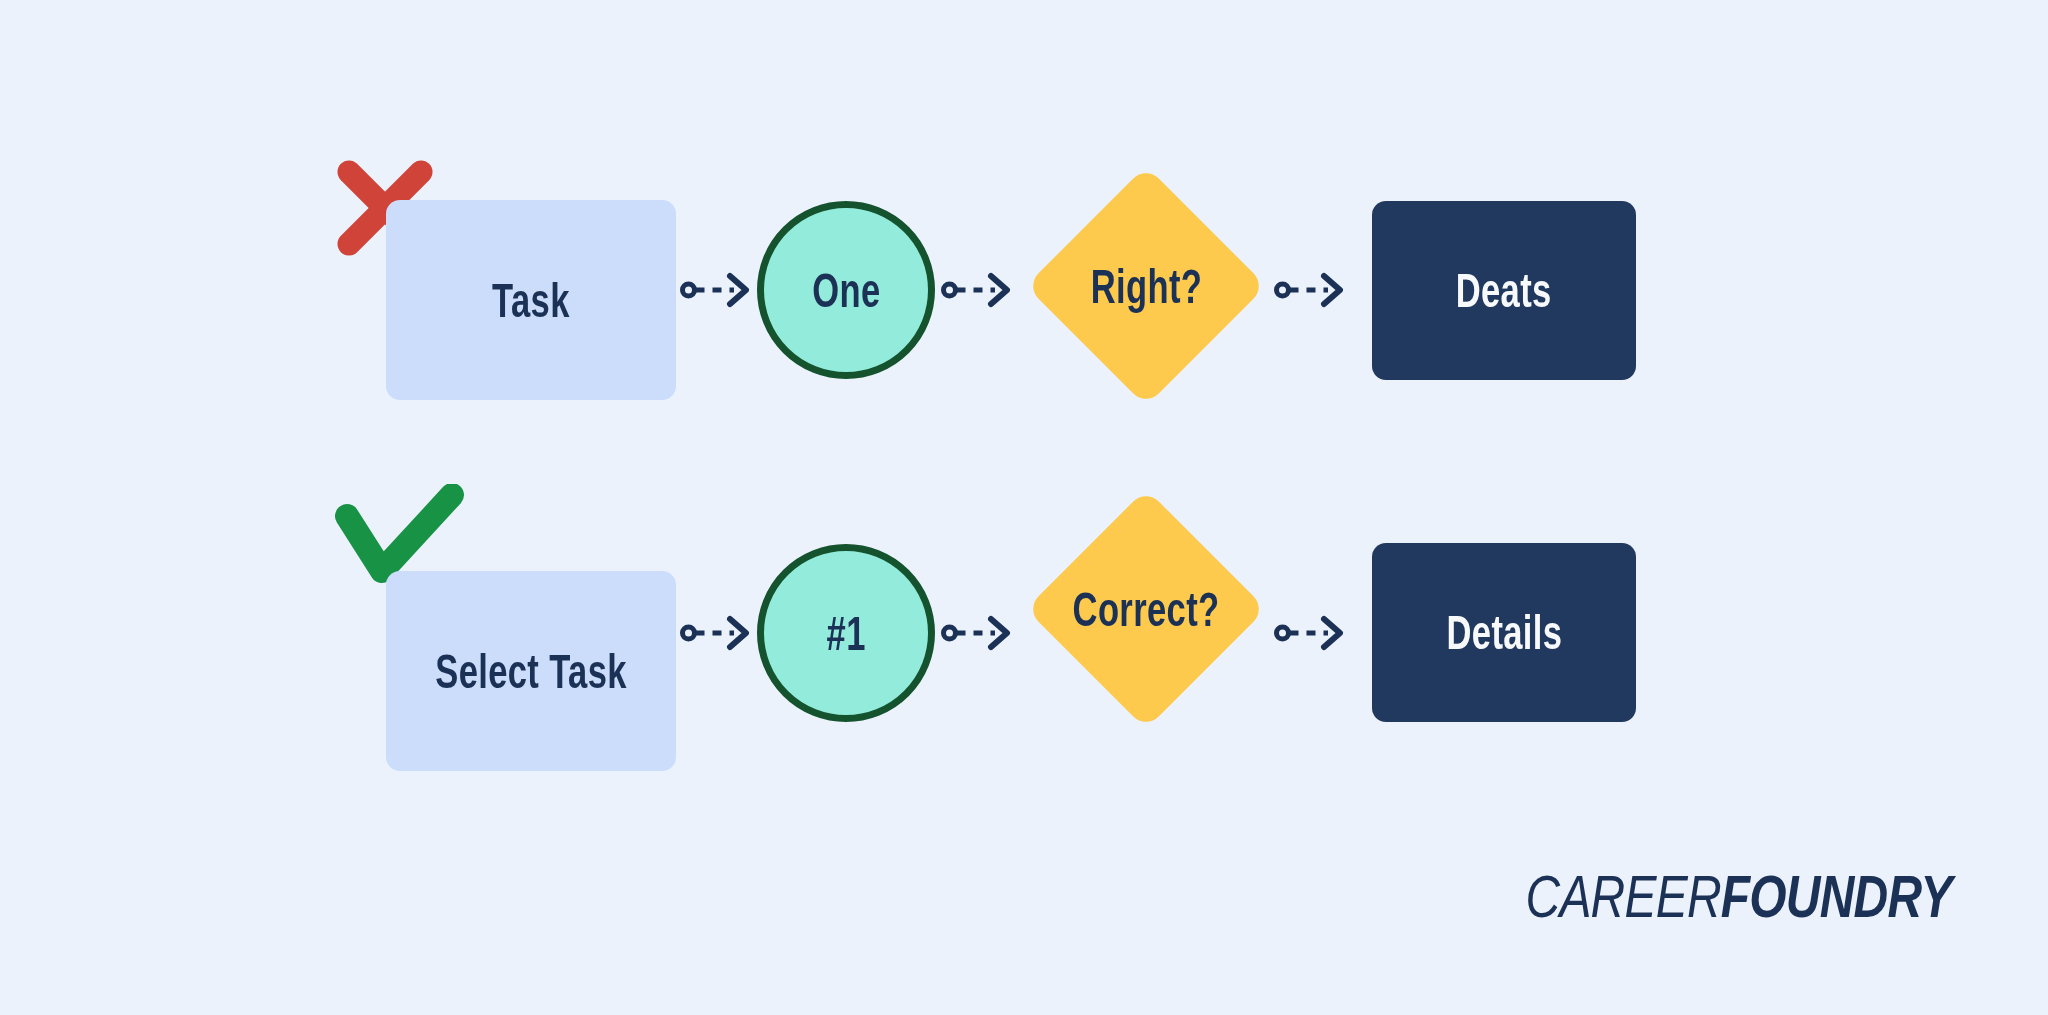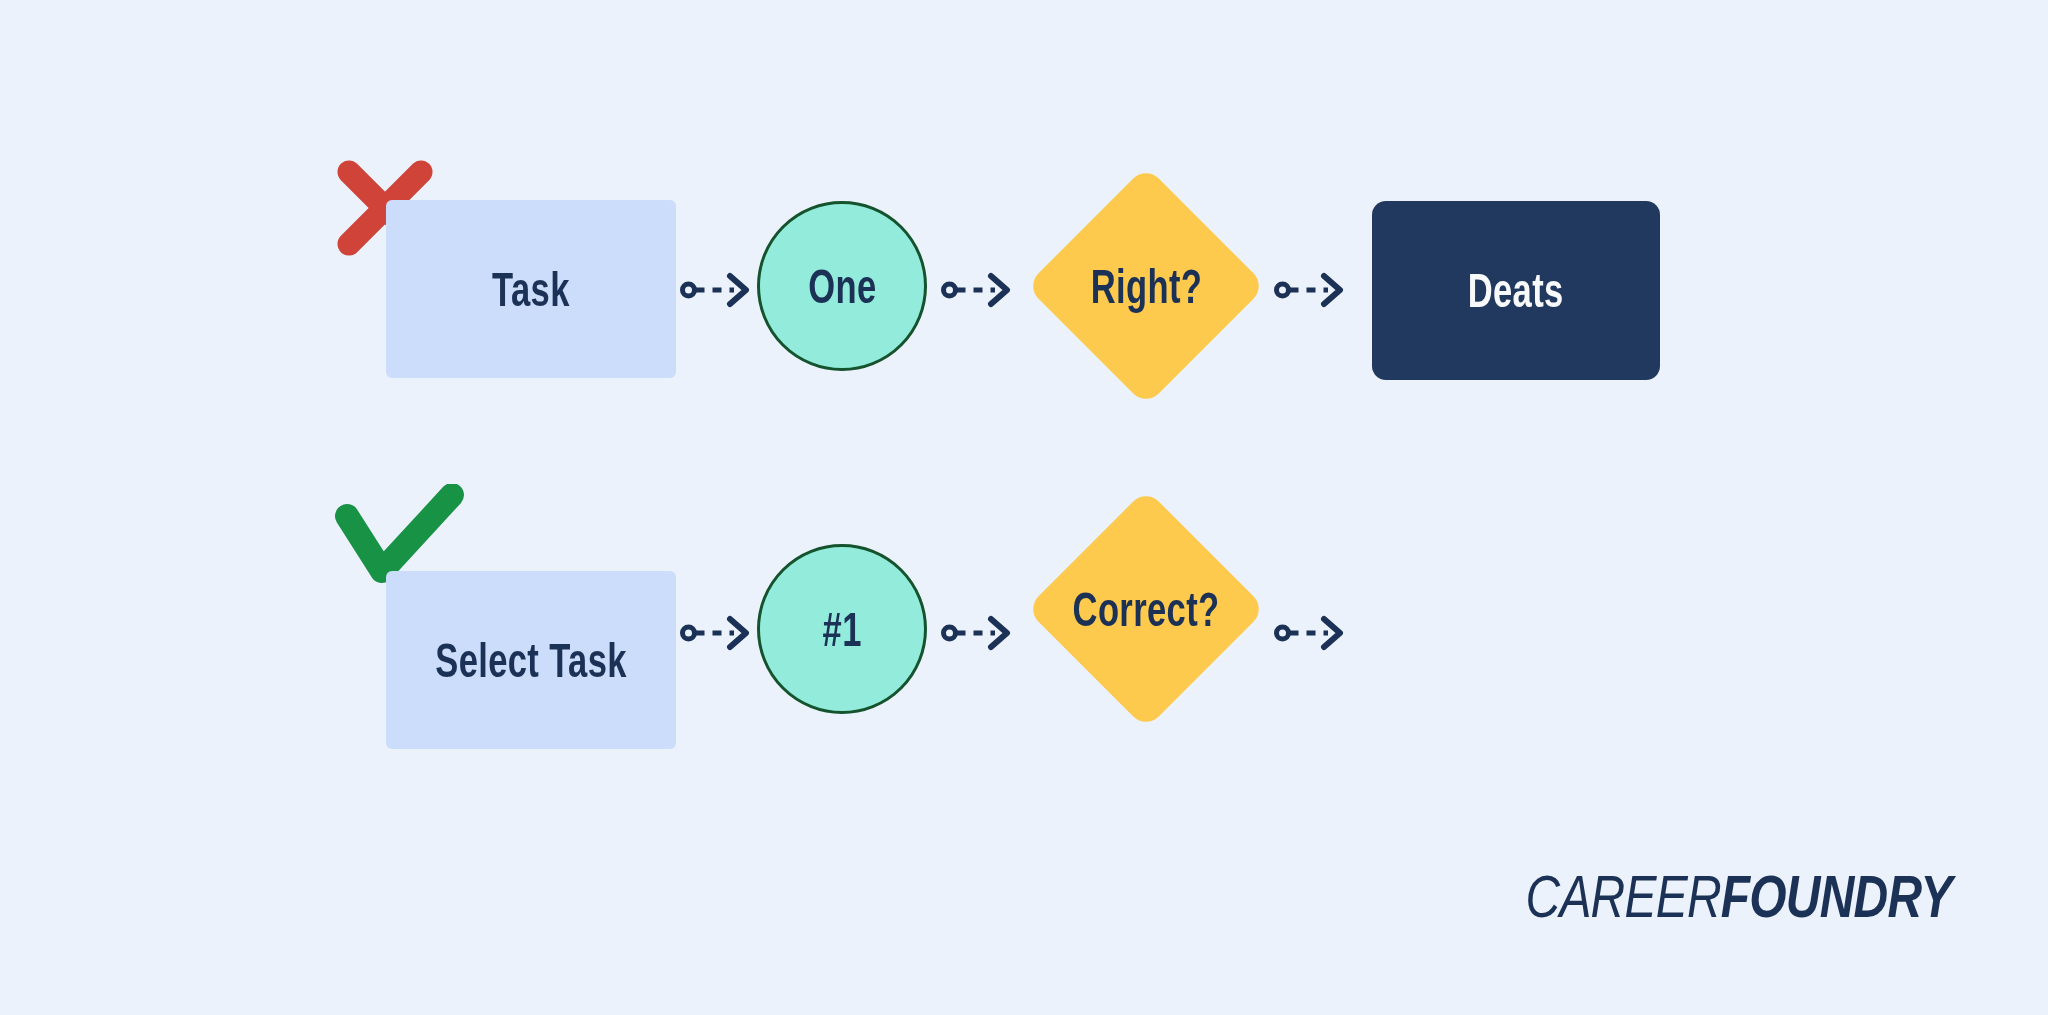--- a/index.html
+++ b/index.html
@@ -8,25 +8,25 @@
     position:relative;width:2048px;height:1015px;overflow:hidden;
     background:#ebf2fc;
   }
   .node{position:absolute;display:flex;align-items:center;justify-content:center;}
   .label{
     font-weight:700;font-size:48px;color:#1b3155;
     transform:scaleX(0.72);transform-origin:center;
     white-space:nowrap;letter-spacing:0.5px;
   }
   .label.light{color:#f7f9fb;}
-  .rect-light{background:#cbddfb;border-radius:6px;width:290px;height:178px;}
-  .rect-navy{background:#21395e;border-radius:14px;width:288px;height:179px;}
+  .rect-light{background:#cbddfb;border-radius:14px;width:290px;height:200px;}
+  .rect-navy{background:#21395e;border-radius:14px;width:264px;height:179px;}
   .circle-node{
     width:164px;height:164px;border-radius:50%;
-    background:#93ecdb;border:3px solid #14532d;
+    background:#93ecdb;border:7px solid #14532d;
   }
   .diamond-wrap{width:240px;height:240px;}
   .diamond-shape{
     position:absolute;left:35px;top:35px;width:170px;height:170px;
     background:#fdca4e;border-radius:18px;transform:rotate(45deg);
   }
   .diamond-wrap .label{position:relative;z-index:1;}
   .connector{position:absolute;width:76px;height:38px;}
   .verdict{position:absolute;}
   .logo{
@@ -128,19 +128,22 @@
   </div>
 
   <div class="connector" style="left:1274px;top:614px;">
     <svg width="76" height="38" viewBox="0 0 76 38">
       <circle cx="8.5" cy="19" r="6" fill="none" stroke="#1b3155" stroke-width="5"></circle>
       <line x1="15.5" y1="19" x2="54" y2="19" stroke="#1b3155" stroke-width="5" stroke-dasharray="9 8"></line>
       <path d="M50,5 L66,19 L50,33" fill="none" stroke="#1b3155" stroke-width="6" stroke-linecap="round" stroke-linejoin="round"></path>
     </svg>
   </div>
 
+  <div class="node rect-navy" style="left:1372px;top:543px;">
+    <span class="label light">Details</span>
+  </div>
 
   <div class="logo">
     <span class="lt">CAREER</span>
       <span class="hv">FOUNDRY</span>
   </div>
 
 </div>
 
 </body></html>

